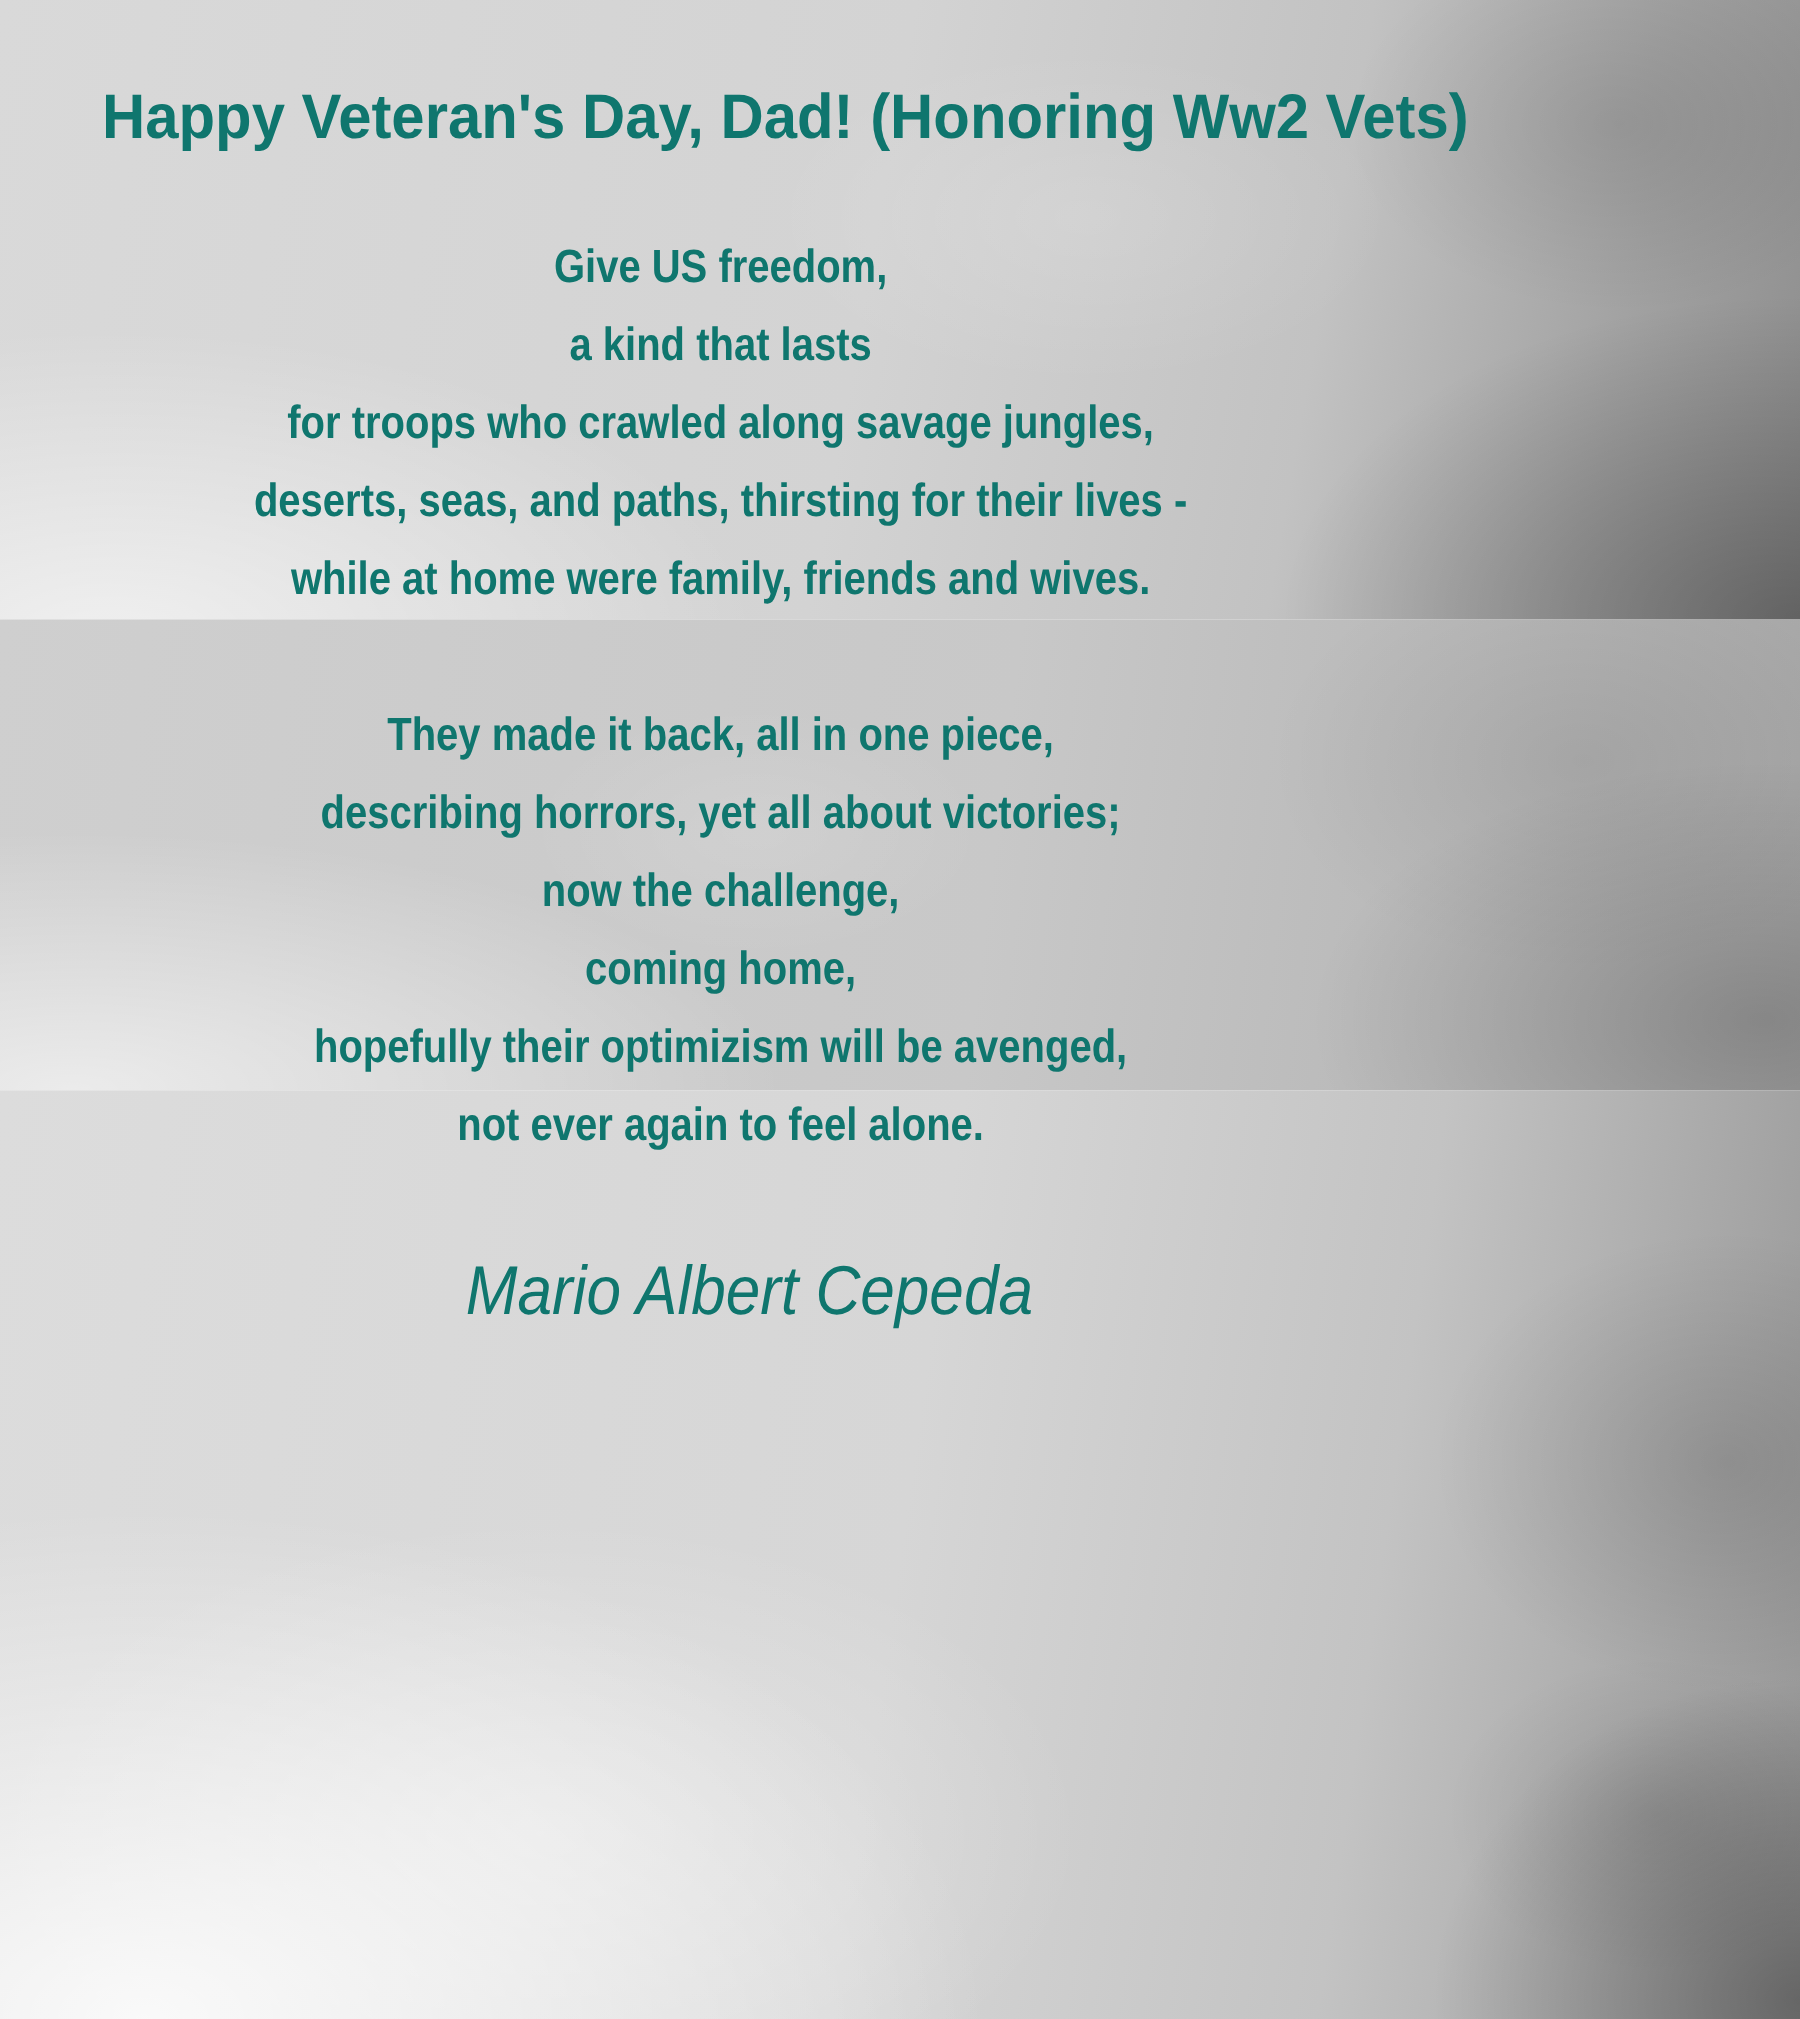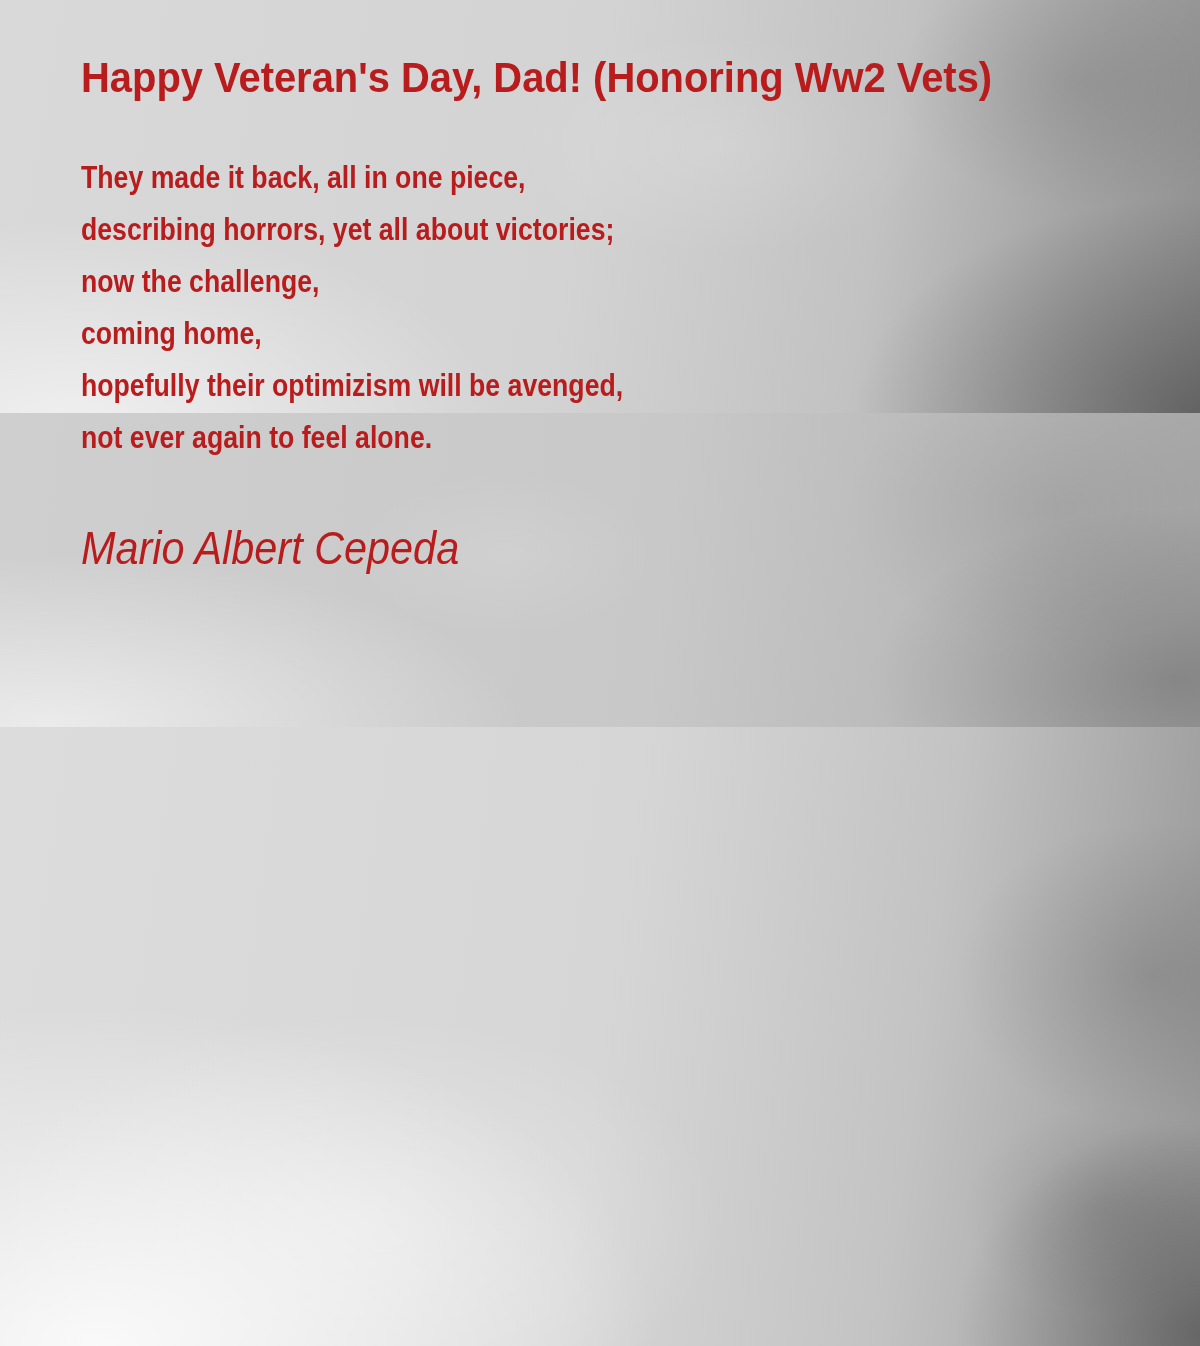--- a/index.html
+++ b/index.html
@@ -55,23 +55,24 @@
       radial-gradient(ellipse 520px 300px at 30% 80%, rgba(255,255,255,0.35), rgba(255,255,255,0) 70%),
       radial-gradient(ellipse 340px 300px at 100% 98%, rgba(0,0,0,0.32), rgba(0,0,0,0) 72%),
       radial-gradient(ellipse 280px 220px at 96% 40%, rgba(0,0,0,0.13), rgba(0,0,0,0) 70%),
       radial-gradient(ellipse 200px 150px at 92% 78%, rgba(0,0,0,0.10), rgba(0,0,0,0) 70%),
       linear-gradient(98deg, #dcdcdc 0%, #d6d6d6 50%, #c3c3c3 75%, #a8a8a8 90%, #969696 100%);
   }
   
   .content {
     position: absolute;
     top: 0;
-    left: 13px;
+    left: 0;
     padding: 48px 0 0 68px;
-    color: #b91c1c;
+    color: #0f766e;
+    text-align: center;
   }
   .title {
     margin: 0 0 44px 0;
     font-size: 42px;
     font-weight: bold;
     line-height: 60px;
     white-space: pre;
     transform: scaleX(0.95);
     transform-origin: 0 50%;
   }
@@ -105,20 +106,27 @@
   <div class="band band1"></div>
   <div class="band band2"></div>
   <div class="band band3"></div>
 
   <div class="content">
 
     <h1 class="title">Happy Veteran's Day, Dad! (Honoring Ww2 Vets)</h1>
 
 
 
+    <div class="stanza">
+      <div class="line">Give US freedom,</div>
+      <div class="line">a kind that lasts</div>
+      <div class="line">for troops who crawled along savage jungles,</div>
+      <div class="line">deserts, seas, and paths, thirsting for their lives -</div>
+      <div class="line">while at home were family, friends and wives.</div>
+    </div>
 
     <div class="stanza">
       <div class="line">They made it back, all in one piece,</div>
       <div class="line">describing horrors, yet all about victories;</div>
       <div class="line">now the challenge,</div>
       <div class="line">coming home,</div>
       <div class="line">hopefully their optimizism will be avenged,</div>
       <div class="line">not ever again to feel alone.</div>
     </div>
 

